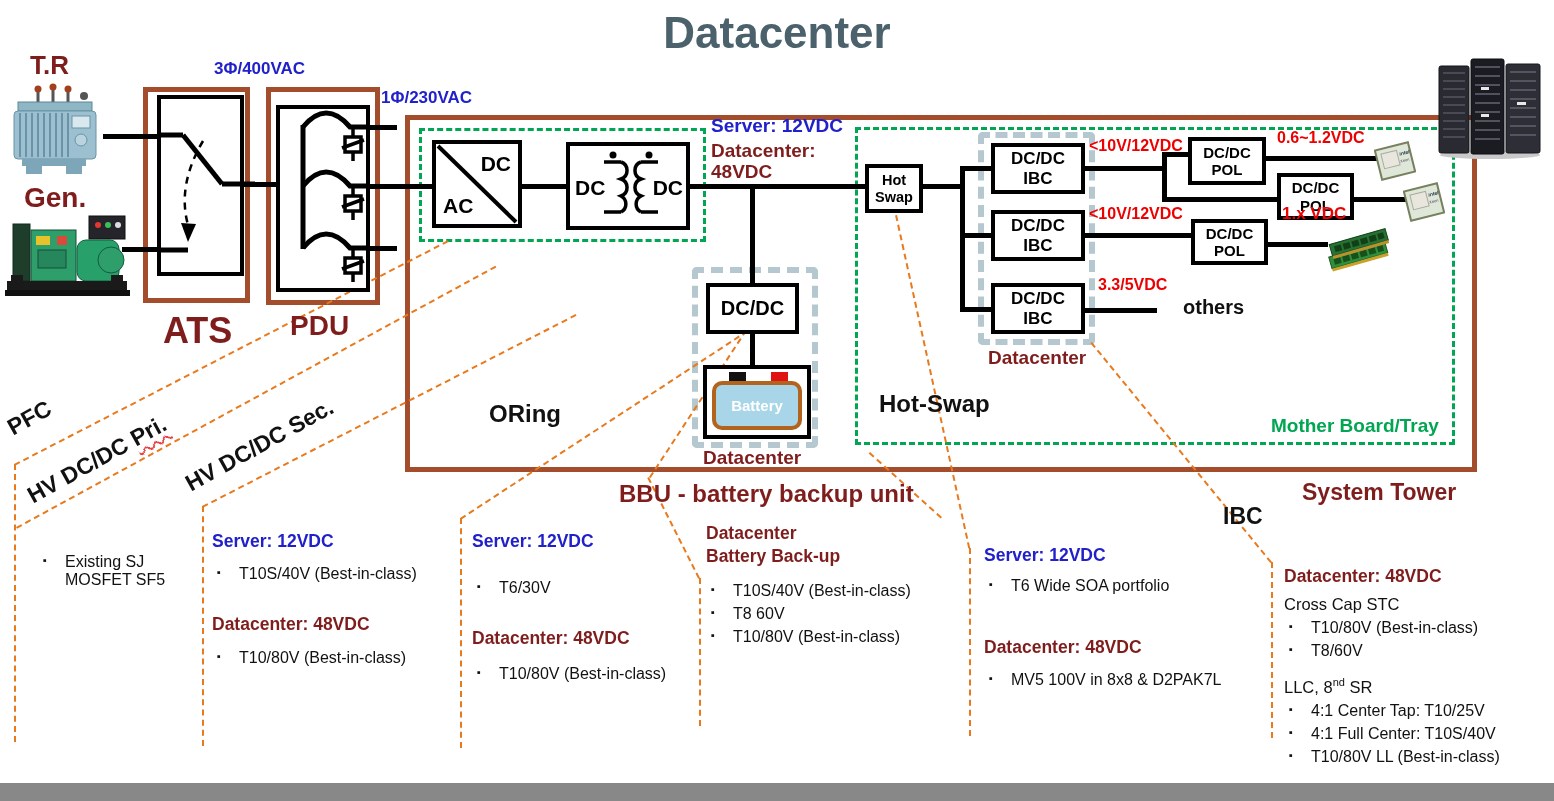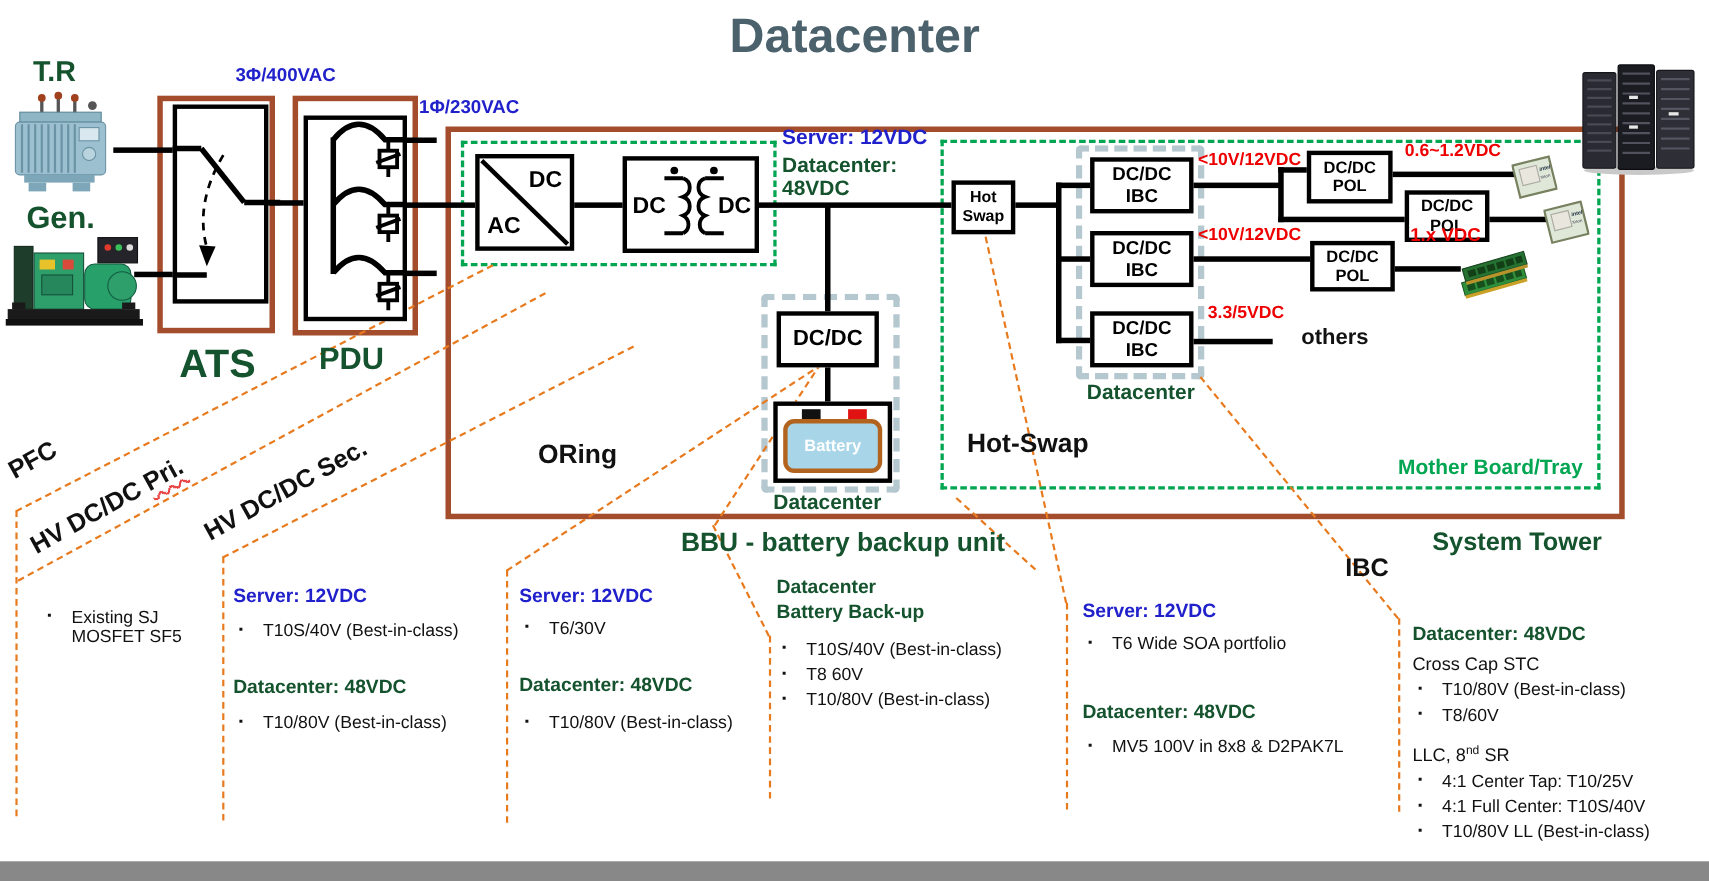--- a/index.html
+++ b/index.html
@@ -10,21 +10,21 @@
   .wv { position:absolute; width:5px; background:#000; z-index:3; }
   .brown { position:absolute; border:5px solid #a34d2d; z-index:1; }
   .gdash { position:absolute; border:3px dashed #00a651; z-index:2; }
   .graydash { position:absolute; border:6px dashed #b5c7cf; border-radius:5px; z-index:2; }
   .bbox { position:absolute; border:4px solid #000; background:#fff; z-index:4;
           display:flex; align-items:center; justify-content:center; text-align:center;
           font-weight:bold; color:#000; line-height:1.15; }
   .od-v { position:absolute; width:0; border-left:2px dashed #e87a1e; z-index:2; }
   .od-d { position:absolute; height:0; border-top:2px dashed #e87a1e; transform-origin:0 0; z-index:2; }
   .lbl { position:absolute; white-space:nowrap; font-weight:bold; z-index:6; }
-  .t-blue { color:#2121cc; } .t-orange { color:#14532d; } .t-red { color:#ee0000; }
+  .t-blue { color:#2121cc; } .t-orange { color:#7f1d1d; } .t-red { color:#ee0000; }
   .t-green { color:#00a651; } .t-black { color:#111; } .t-slate { color:#4b616c; }
   .lane { position:absolute; font-size:23px; font-weight:bold; color:#111; white-space:nowrap;
           transform:rotate(-29deg); transform-origin:0 100%; z-index:6; }
   .wavy { text-decoration:underline; text-decoration-style:wavy; text-decoration-color:#e84444;
           text-decoration-thickness:2px; text-underline-offset:4px; }
   .colbox { position:absolute; color:#111; z-index:6; }
   .col-h { font-size:17.5px; font-weight:bold; white-space:nowrap; }
   .sub { font-size:16.5px; margin-top:16px; white-space:nowrap; }
   .bi { position:relative; font-size:16px; padding-left:27px; margin-top:5px; }
   .bi::before { content:"▪"; position:absolute; left:5px; top:1px; font-size:11px; }
@@ -342,21 +342,21 @@
 
   <div class="colbox" style="left:212px;top:531px;width:250px;">
     <div class="col-h t-blue">Server: 12VDC</div>
     <div class="bi" style="margin-top:13px;">T10S/40V (Best-in-class)</div>
     <div class="col-h t-orange" style="margin-top:31px;">Datacenter: 48VDC</div>
     <div class="bi" style="margin-top:14px;">T10/80V (Best-in-class)</div>
   </div>
 
   <div class="colbox" style="left:472px;top:531px;width:230px;">
     <div class="col-h t-blue">Server: 12VDC</div>
-    <div class="bi" style="margin-top:11px;">T6/30V</div>
+    <div class="bi" style="margin-top:27px;">T6/30V</div>
     <div class="col-h t-orange" style="margin-top:31px;">Datacenter: 48VDC</div>
     <div class="bi" style="margin-top:16px;">T10/80V (Best-in-class)</div>
   </div>
 
   <div class="colbox" style="left:706px;top:523px;width:256px;">
     <div class="col-h t-orange">Datacenter</div>
     <div class="col-h t-orange" style="margin-top:2px;">Battery Back-up</div>
     <div class="bi" style="margin-top:15px;">T10S/40V (Best-in-class)</div>
     <div class="bi">T8 60V</div>
     <div class="bi">T10/80V (Best-in-class)</div>

